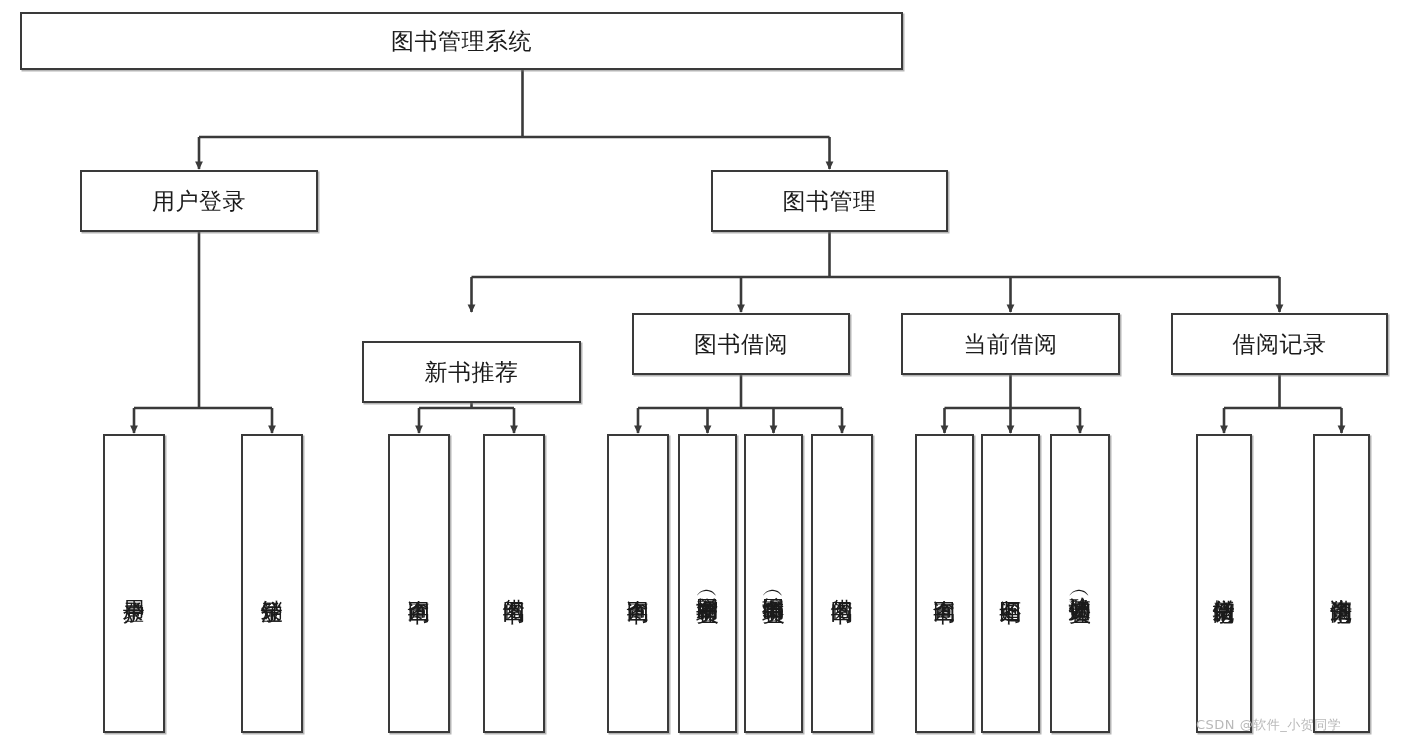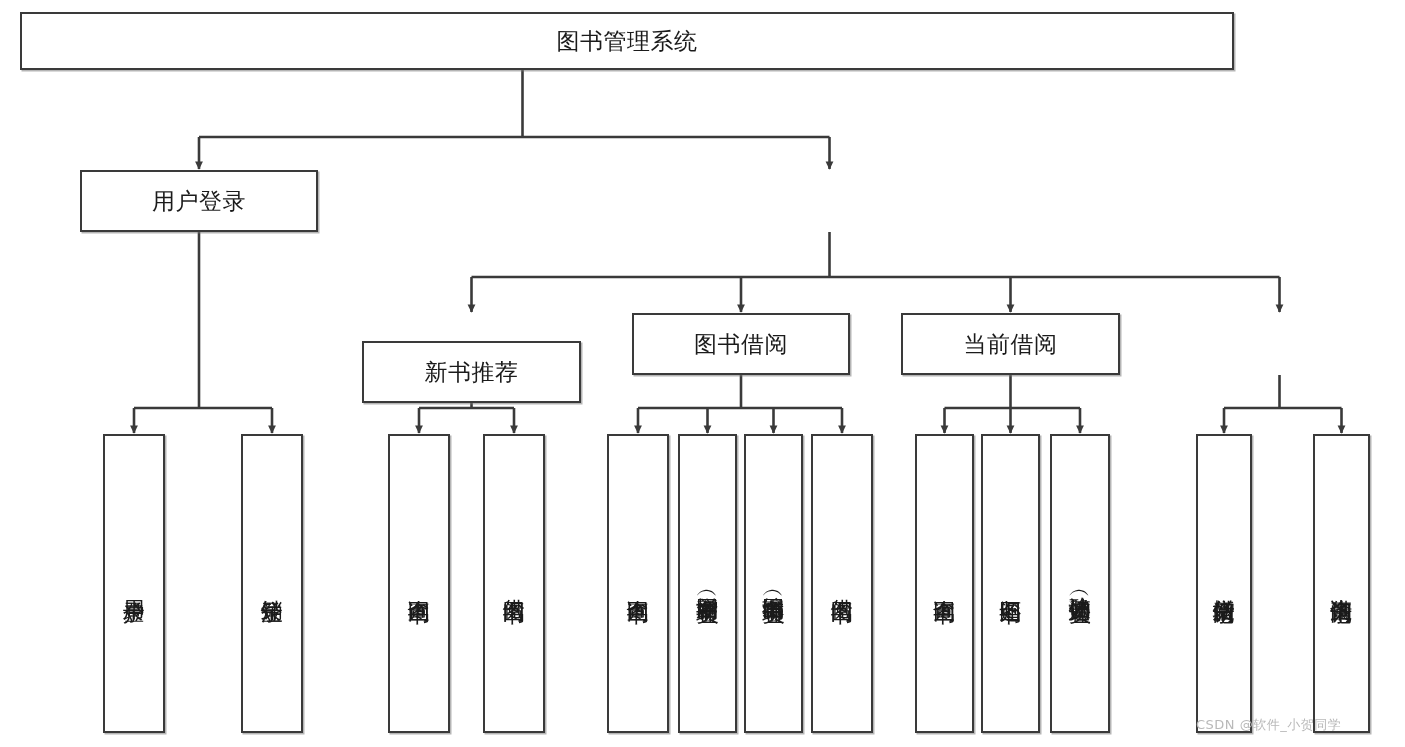--- a/index.html
+++ b/index.html
@@ -106,41 +106,47 @@
         <line x1="944.5" y1="408" x2="944.5" y2="433" marker-end="url(#arrowhead)"></line>
         <line x1="1010.5" y1="408" x2="1010.5" y2="433" marker-end="url(#arrowhead)"></line>
         <line x1="1080" y1="408" x2="1080" y2="433" marker-end="url(#arrowhead)"></line>
         <line x1="1279.5" y1="375" x2="1279.5" y2="408"></line>
         <line x1="1224" y1="408" x2="1341.5" y2="408"></line>
         <line x1="1224" y1="408" x2="1224" y2="433" marker-end="url(#arrowhead)"></line>
         <line x1="1341.5" y1="408" x2="1341.5" y2="433" marker-end="url(#arrowhead)"></line>
       </g>
   </svg>
 
-  <div class="node horiz" style="left: 20px; top: 12px; width: 1214px; height: 58px;">
+  <div class="node horiz" style="left: 20px; top: 12px; width: 883px; height: 58px;">
     <span class="label">图书管理系统</span>
   </div>
 
   <div class="node horiz" style="left: 80px; top: 170px; width: 238px; height: 62px;">
     <span class="label">用户登录</span>
   </div>
 
+  <div class="node horiz" style="left: 711px; top: 170px; width: 237px; height: 62px;">
+    <span class="label">图书管理</span>
+  </div>
 
   <div class="node horiz" style="left: 362px; top: 313px; width: 219px; height: 62px; margin-top: 28px;">
     <span class="label">新书推荐</span>
   </div>
 
   <div class="node horiz" style="left: 901px; top: 313px; width: 219px; height: 62px;">
     <span class="label">当前借阅</span>
   </div>
 
   <div class="node horiz" style="left: 632px; top: 313px; width: 218px; height: 62px;">
     <span class="label">图书借阅</span>
   </div>
 
+  <div class="node horiz" style="left: 1171px; top: 313px; width: 217px; height: 62px;">
+    <span class="label">借阅记录</span>
+  </div>
 
   <div class="node vert" style="left: 103px; top: 434px; width: 62px; height: 299px;">
     <span class="vlabel">用户登录</span>
   </div>
 
   <div class="node vert" style="left: 241px; top: 434px; width: 62px; height: 299px;">
     <span class="vlabel">注销登录</span>
   </div>
 
   <div class="node vert" style="left: 388px; top: 434px; width: 62px; height: 299px;">

